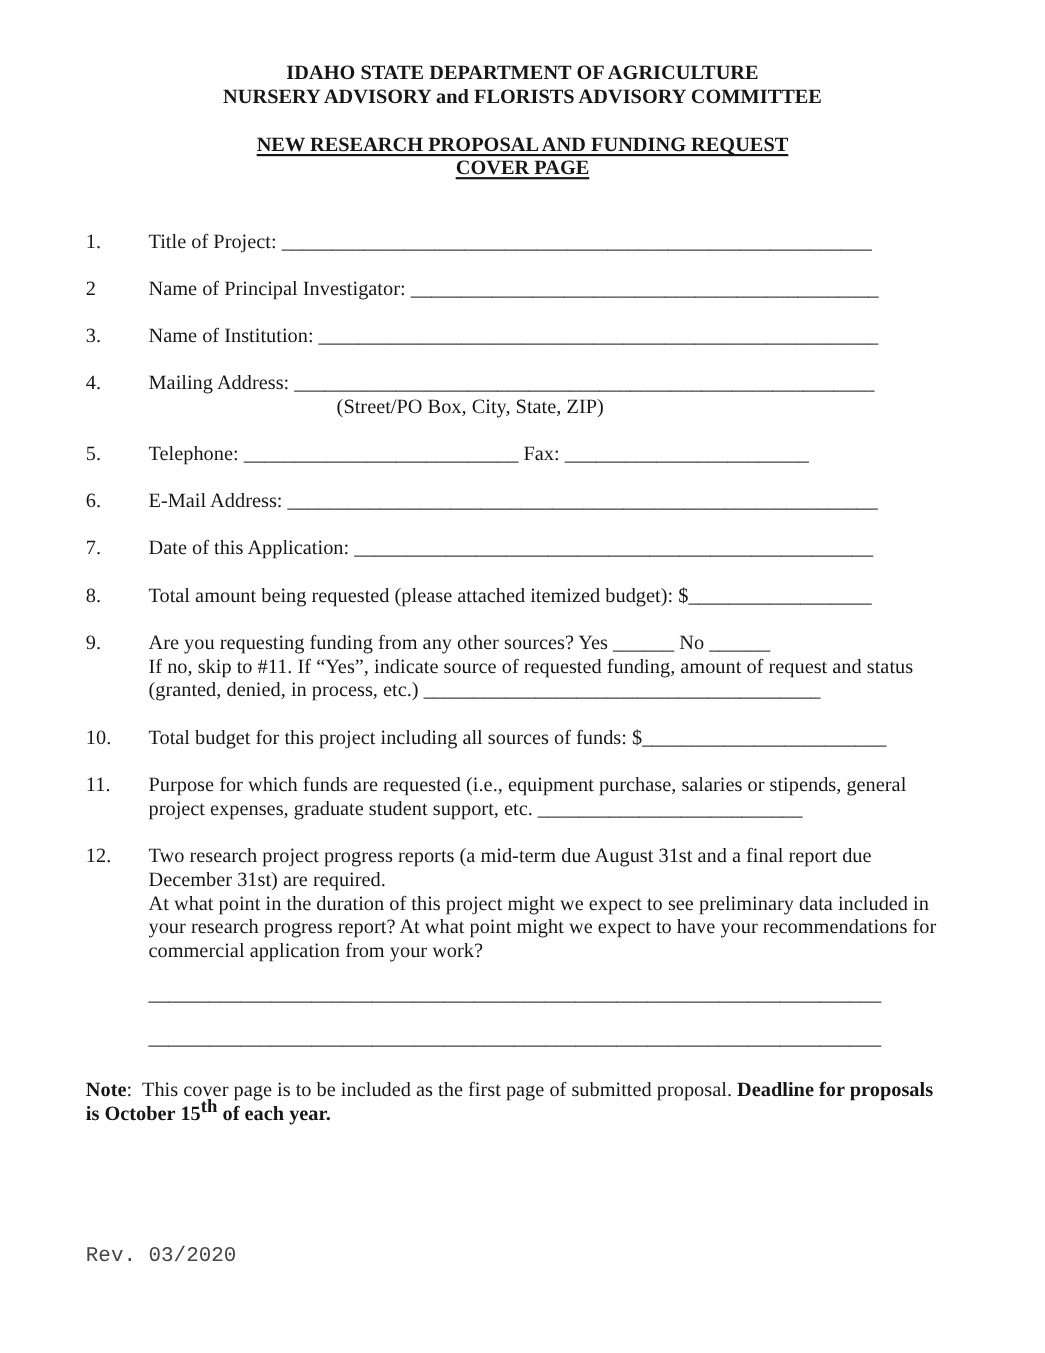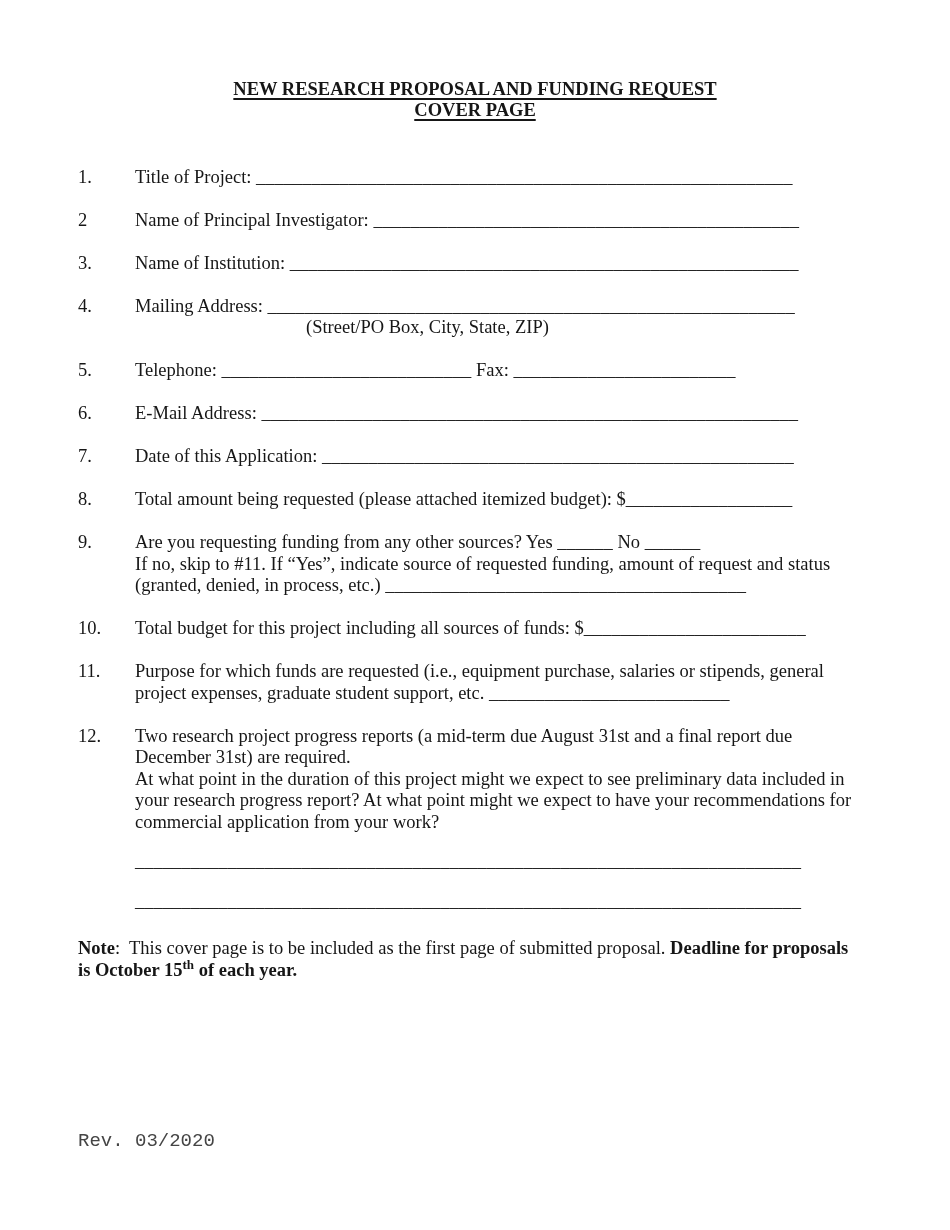--- a/index.html
+++ b/index.html
@@ -21,32 +21,36 @@
   }
   .items{margin-top:45px;}
   .item{display:flex;margin:0 0 21.5px 78px;}
   .item-num{width:57px;flex:0 0 57px;}
   .item-body{flex:1;min-width:0;}
   .item-line{white-space:pre;}
   .hint{white-space:pre;margin-left:171px;}
   .answer-line{white-space:pre;margin-top:18px;}
   .note{margin:26px 0 0 78px;width:840px;}
   .u{text-underline-offset:2.5px;}
-  sup.th{font-size:13px;vertical-align:super;line-height:0;}
+  sup.th{font-size:17px;vertical-align:super;line-height:0;}
   .rev{
     position:absolute;left:78px;top:1132px;
     font-family:"Liberation Mono","DejaVu Sans Mono",monospace;
     font-size:19px;line-height:18px;color:#454545;
   }
 </style>
 </head>
 <body>
 
 <div class="page">
 
+  <div class="header center">
+    <div class="bold">IDAHO STATE DEPARTMENT OF AGRICULTURE</div>
+    <div class="bold">NURSERY ADVISORY and FLORISTS ADVISORY COMMITTEE</div>
+  </div>
 
   <div class="doc-title center">
     <div><span class="bold title-underline">NEW RESEARCH PROPOSAL AND FUNDING REQUEST</span></div>
     <div><span class="bold title-underline">COVER PAGE</span></div>
   </div>
 
   <div class="items" id="items">
       <div class="item">
         <div class="item-num">1.</div>
         <div class="item-body">

